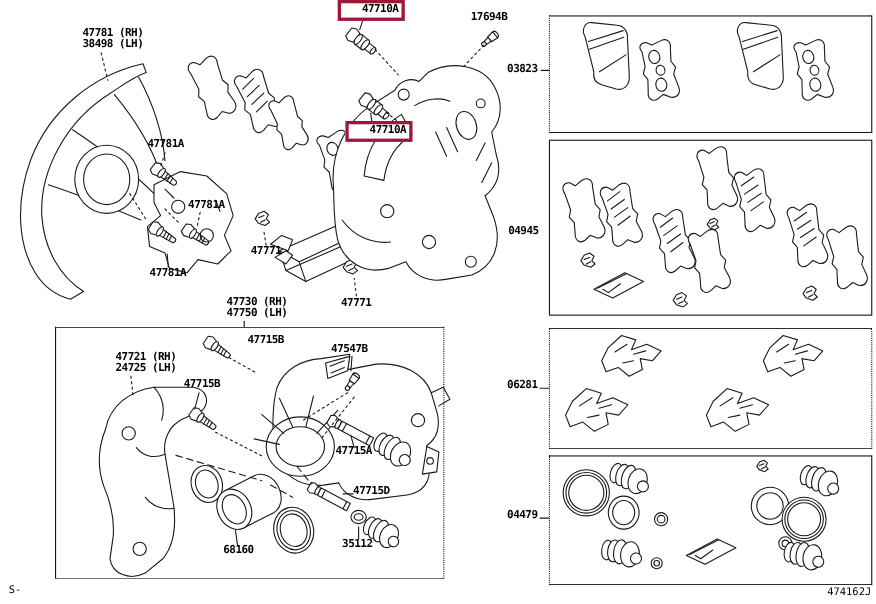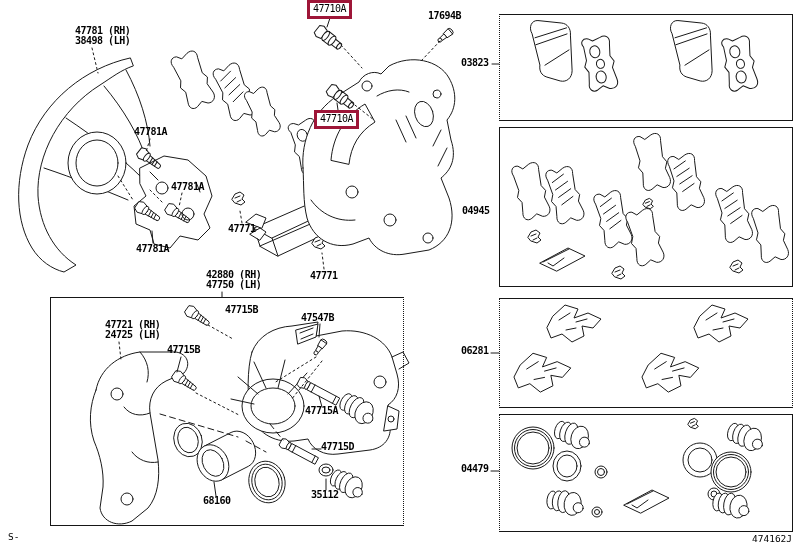--- a/index.html
+++ b/index.html
@@ -13,21 +13,21 @@
   svg.art path,svg.art ellipse,svg.art circle,svg.art line{
      stroke:#1a1a1a;stroke-width:1;fill:none;stroke-linecap:round;stroke-linejoin:round;
      vector-effect:non-scaling-stroke}
   svg.art .w{fill:#fff}
   svg.art .dot{stroke-dasharray:2 3}
   svg.art .dash{stroke-dasharray:6 4}
   .lbl{position:absolute;z-index:4;font-weight:bold;font-size:10px;line-height:10px;
        letter-spacing:-0.5px;color:#000;white-space:nowrap}
   .lbl div{pointer-events:none}
   .hl{position:absolute;z-index:5;border:3px solid var(--hl,#9e1638);background:#fff;
-      padding:1px 3px 2px 3px;font-weight:normal;font-size:10px;line-height:10px;
+      padding:1px 3px 2px 19px;font-weight:bold;font-size:10px;line-height:10px;
       letter-spacing:-0.5px;color:#000;white-space:nowrap}
   .footnote{position:absolute;z-index:4;font-size:9.5px;font-weight:normal;
       letter-spacing:0;color:#000;white-space:nowrap}
 </style>
 </head>
 <body>
 
 <div class="canvas">
 
   <div class="kit-box dl" style="left:499px;top:14px;width:294px;height:107px"></div>
@@ -346,21 +346,21 @@
   <div class="lbl" style="left:428px;top:11px">17694B</div>
 
   <div class="lbl" style="left:134px;top:127px">47781A</div>
   <div class="lbl" style="left:171px;top:182px">47781A</div>
   <div class="lbl" style="left:136px;top:244px">47781A</div>
 
   <div class="lbl" style="left:228px;top:224px">47771</div>
   <div class="lbl" style="left:310px;top:271px">47771</div>
 
   <div class="lbl" style="left:206px;top:270px">
-    <div>42880 (RH)</div>
+    <div>47730 (RH)</div>
     <div>47750 (LH)</div>
   </div>
 
   <div class="lbl" style="left:105px;top:320px">
     <div>47721 (RH)</div>
     <div>24725 (LH)</div>
   </div>
 
   <div class="lbl" style="left:225px;top:305px">47715B</div>
   <div class="lbl" style="left:167px;top:345px">47715B</div>

